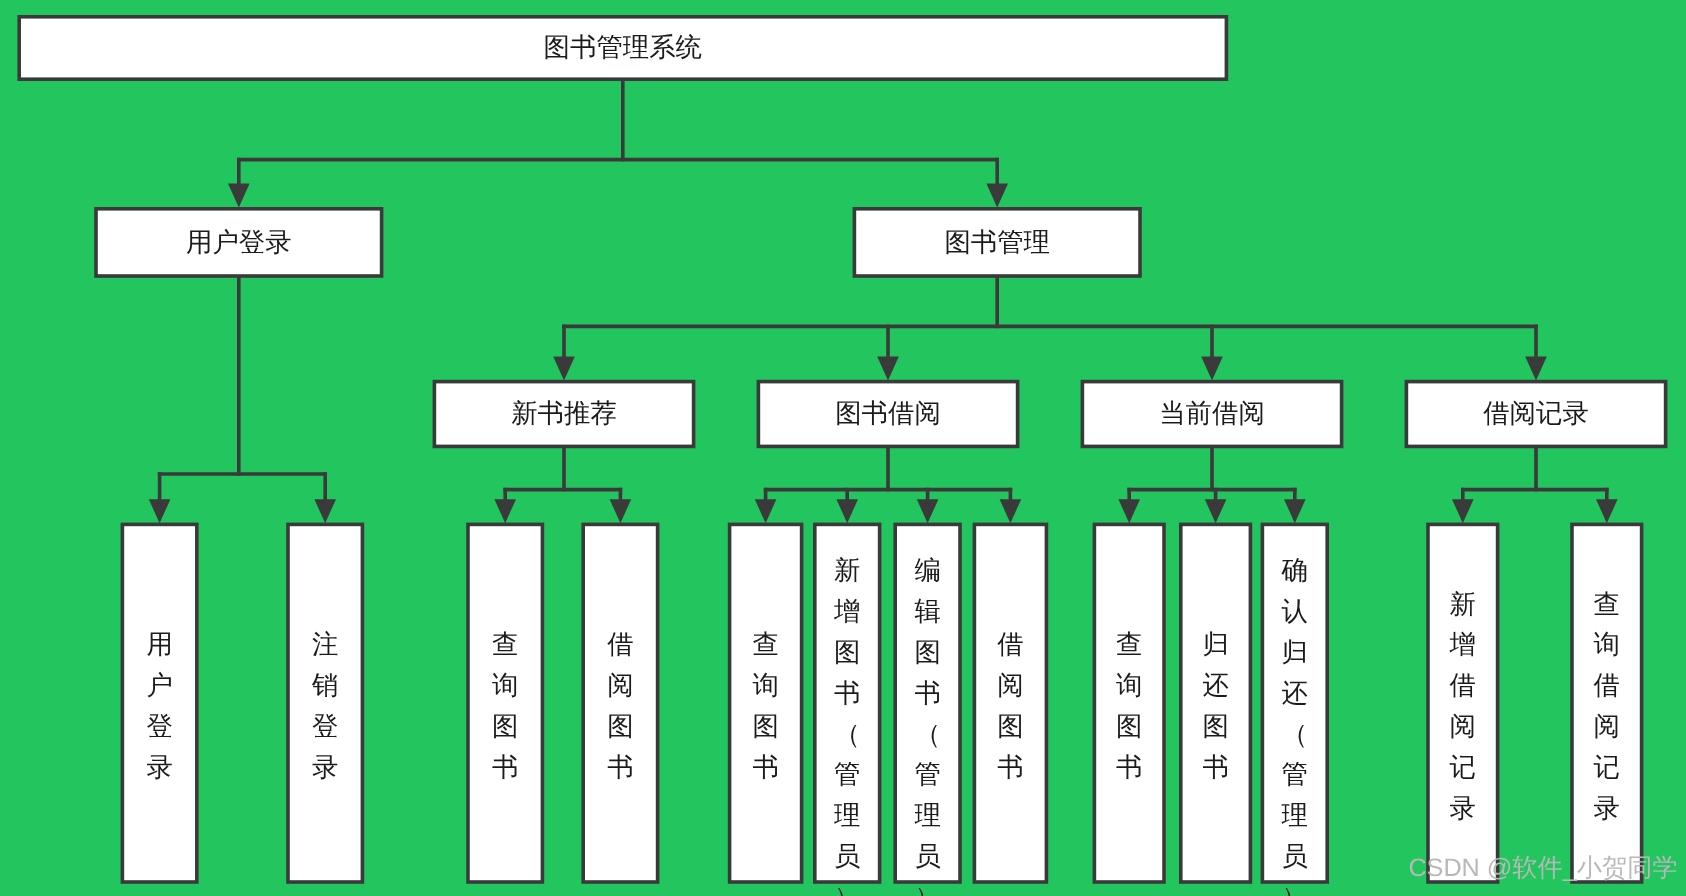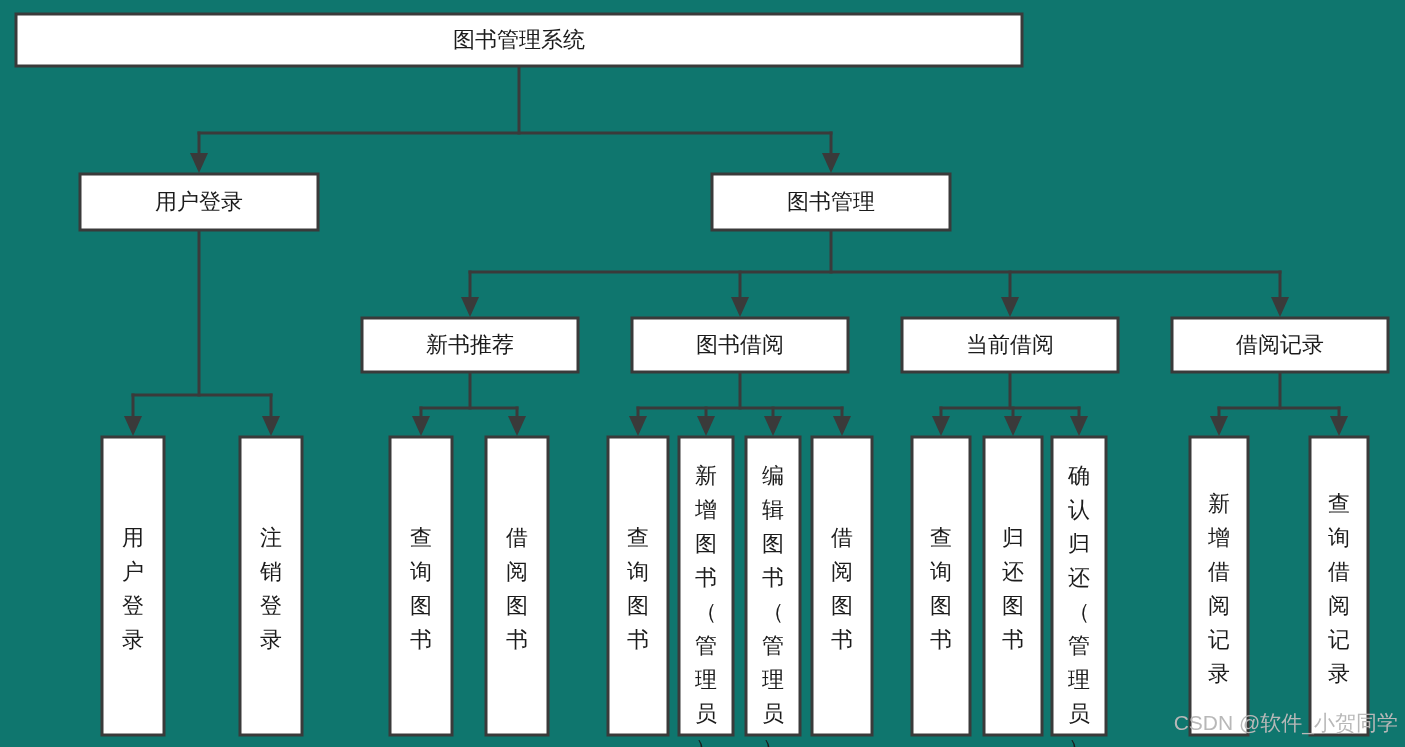--- a/index.html
+++ b/index.html
@@ -7,21 +7,21 @@
     padding: 0;
     background: #ffffff;
   }
   body {
     font-family: "Liberation Sans", "DejaVu Sans", sans-serif;
   }
   #diagram-root {
     position: relative;
     width: 1405px;
     height: 747px;
-    background: #0f766e;
+    background: #22c55e;
     overflow: hidden;
   }
   svg#tree-svg {
     position: absolute;
     left: 0;
     top: 0;
     width: 1405px;
     height: 747px;
     display: block;
   }

